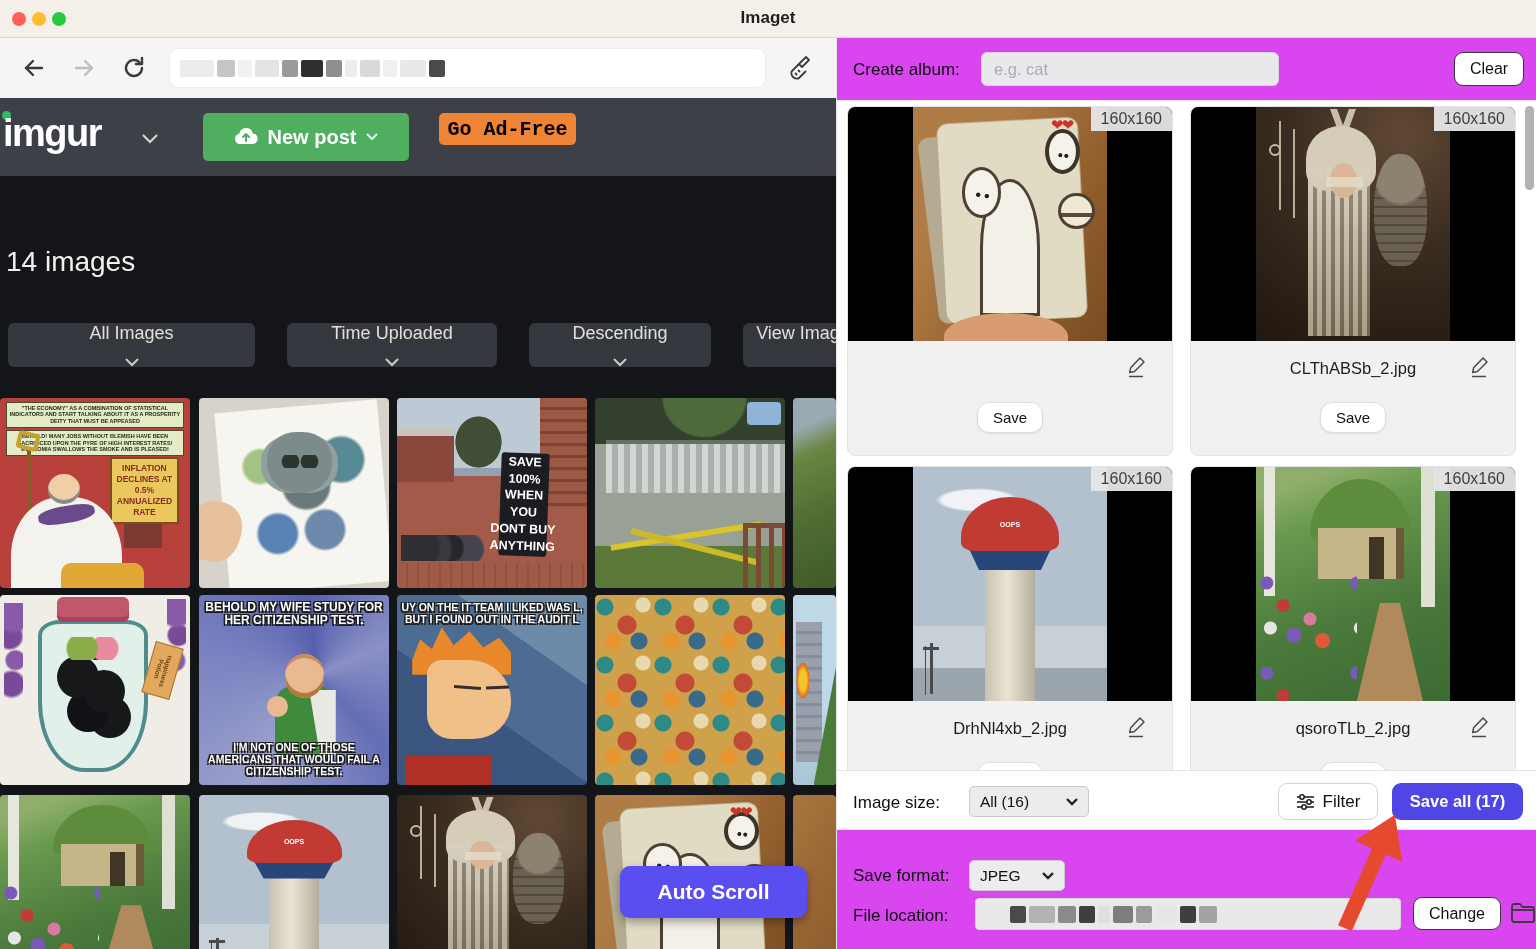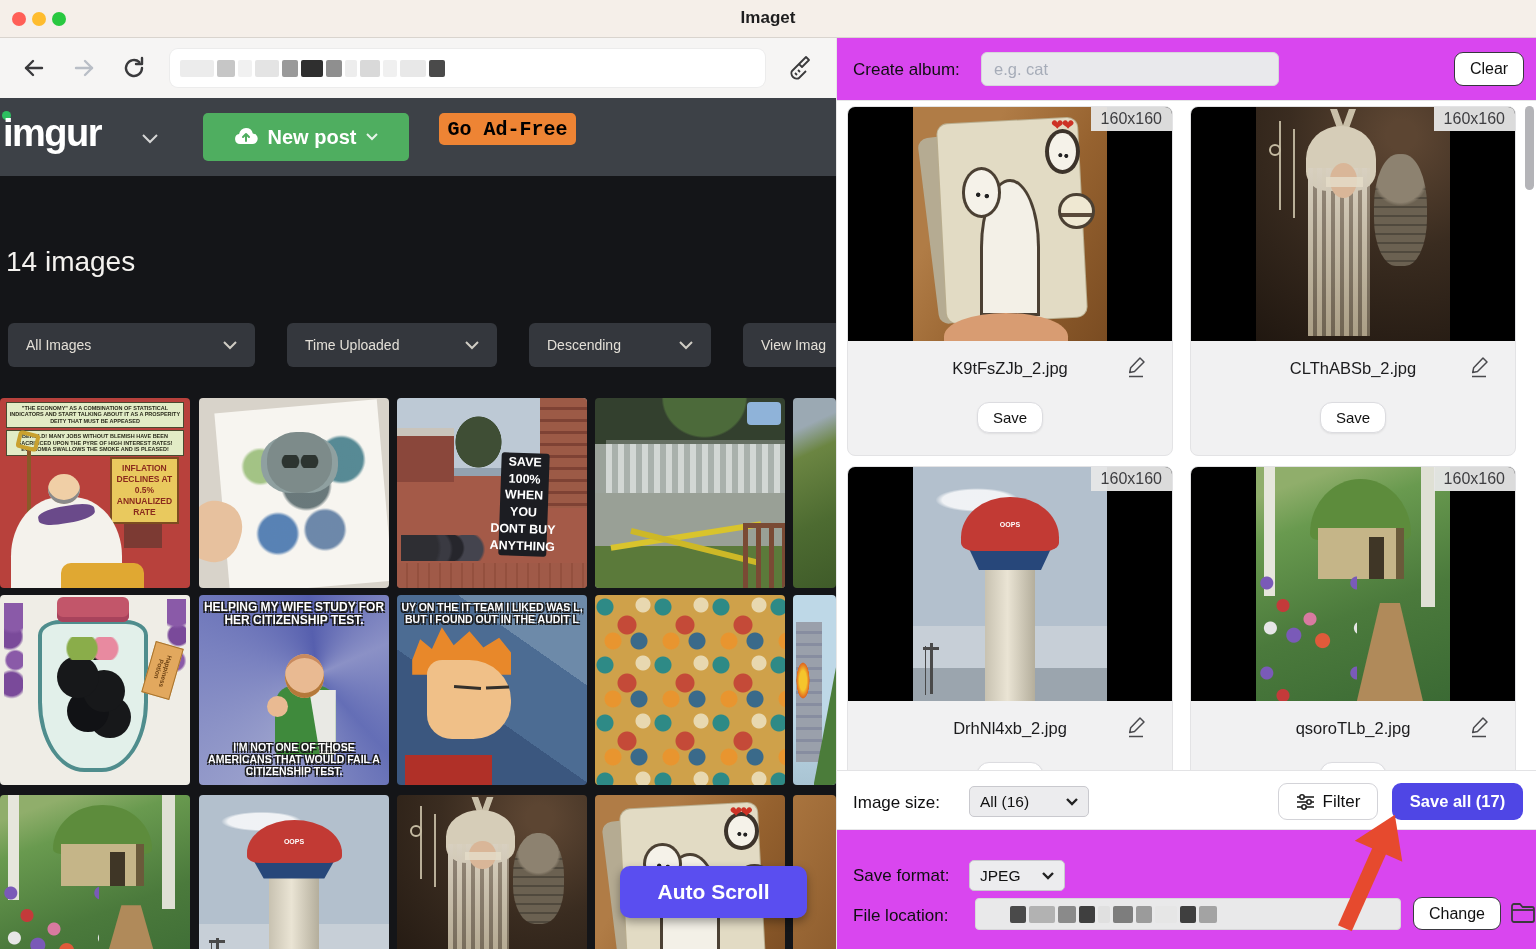--- a/index.html
+++ b/index.html
@@ -28,22 +28,22 @@
   .imgur-logo { position:absolute; left:3px; top:14px; font-size:38px; font-weight:800; letter-spacing:-1.5px; color:#fff; }
   .logo-chev { position:absolute; left:142px; top:32px; }
   .newpost { position:absolute; left:203px; top:15px; width:206px; height:48px; background:#4fae60; border:none;
     border-radius:5px; color:#fff; font-size:20px; font-weight:700; display:flex; align-items:center; justify-content:center; gap:10px; cursor:pointer; font-family:inherit;}
   .adfree { position:absolute; left:439px; top:15px; width:137px; height:32px; background:#ee8434; border:none;
     border-radius:5px; color:#000000; font-size:20px; font-weight:700; cursor:pointer; font-family:Liberation Mono, monospace;}
 
   .imgur-body { position:absolute; left:0; top:138px; width:836px; height:863px; background:#141518; overflow:hidden; }
   .img-count { position:absolute; left:6px; top:70px; color:#f4f2ef; font-size:28px; font-weight:500; }
   .fdrop { position:absolute; top:147px; height:44px; background:#34373d; border:none; border-radius:6px;
-    color:#e3dfd7; font-size:14px; display:flex; align-items:center; justify-content:space-between;
-    padding:0 18px; cursor:pointer; overflow:hidden; white-space:nowrap; font-family:inherit;}
+    color:#e3dfd7; font-size:18px; display:flex; align-items:center; justify-content:space-between;
+    padding:0 18px; cursor:pointer; overflow:hidden; white-space:nowrap; font-family:inherit;flex-direction:column;}
 
   
   .cell { position:absolute; width:190px; height:190px; border-radius:4px; overflow:hidden; cursor:pointer; }
   .r1{ top:222px;} .r2{ top:419px;} .r3{ top:619px;}
   .c1{ left:0;} .c2{ left:199px;} .c3{ left:397px;} .c4{ left:595px;} .c5{ left:793px; width:43px;}
 
   .autoscroll { position:absolute; left:620px; top:690px; width:187px; height:52px; background:#5a4ef0;
     border:none; border-radius:10px; color:#fff; font-size:21px; font-weight:700; cursor:pointer; z-index:5;
     box-shadow:0 4px 10px rgba(0,0,0,.35); font-family:inherit;}
 
@@ -450,21 +450,21 @@
           <div class="s leaves"></div>
           <div class="s tag">Happiness Potion</div>
         </div>
       </div>
       <div class="cell r2 c2">
         <div class="art art-skid">
           <div class="s sweater"></div>
           <div class="s vest"></div>
           <div class="s head"></div>
           <div class="s fist"></div>
-          <div class="s meme-txt t">HELPING MY WIFE STUDY FOR HER CITIZENSHIP TEST.</div>
+          <div class="s meme-txt t">BEHOLD MY WIFE STUDY FOR HER CITIZENSHIP TEST.</div>
           <div class="s meme-txt b">I'M NOT ONE OF THOSE AMERICANS THAT WOULD FAIL A CITIZENSHIP TEST.</div>
         </div>
       </div>
       <div class="cell r2 c3">
         <div class="art art-fry">
           <div class="s hair"></div>
           <div class="s face"></div>
           <div class="s eye1"></div>
           <div class="s eye2"></div>
           <div class="s shirt"></div>
@@ -552,21 +552,20 @@
             <div class="s arch"></div>
             <div class="s face1"></div>
             <div class="s face2"></div>
             <div class="s grin"></div>
             <div class="s hearts">❤❤</div>
             <div class="s fingers"></div>
           </div>
             </div>
           <div class="badge">160x160</div>
         </div>
-        <div class="fname-row">K9tFsZJb_2.jpg</div>
         <span class="pencil">
           <svg width="22" height="24" viewBox="0 0 22 24" fill="none" stroke="#4a4a4e" stroke-width="1.5">
               <path d="M14 3l4 4-9.5 9.5-4.8 1 1-4.8z" stroke-linejoin="round"></path>
               <line x1="3" y1="21.5" x2="17" y2="21.5"></line>
             </svg>
         </span>
         <button class="save-btn">Save</button>
       </div>
 
       <div class="pcard" style="left:353px;top:5px">

